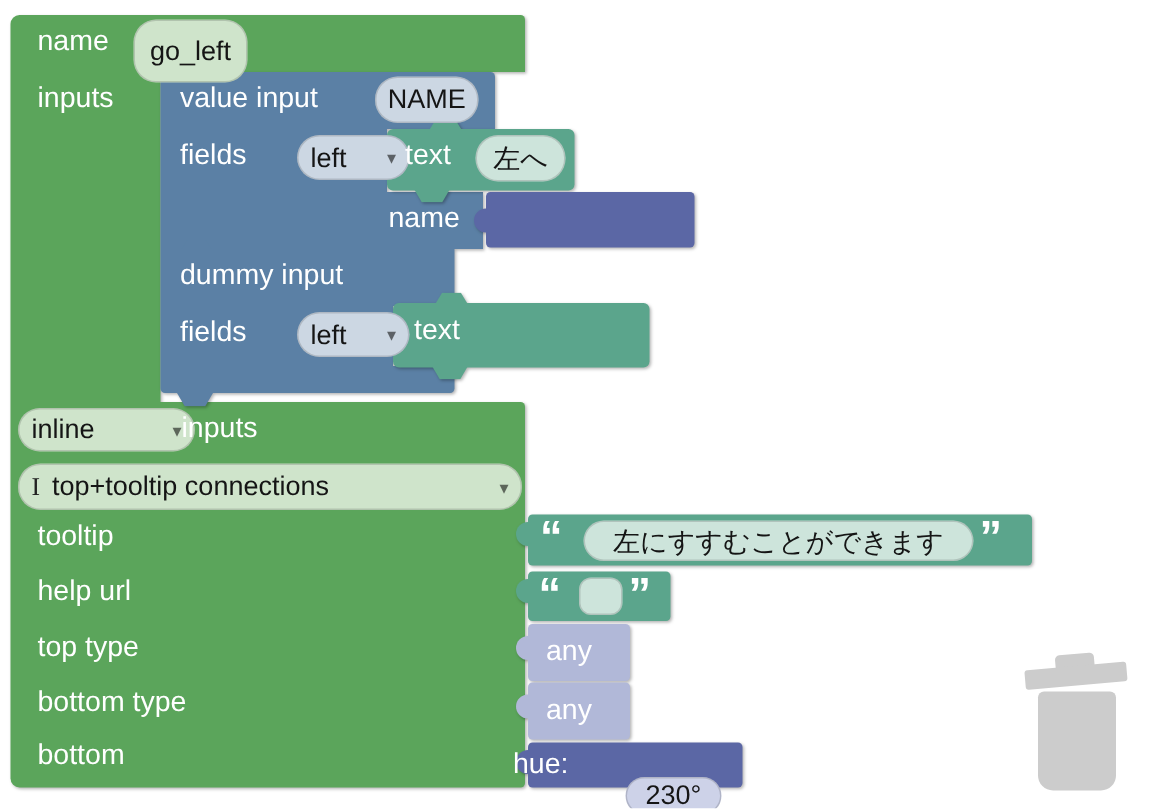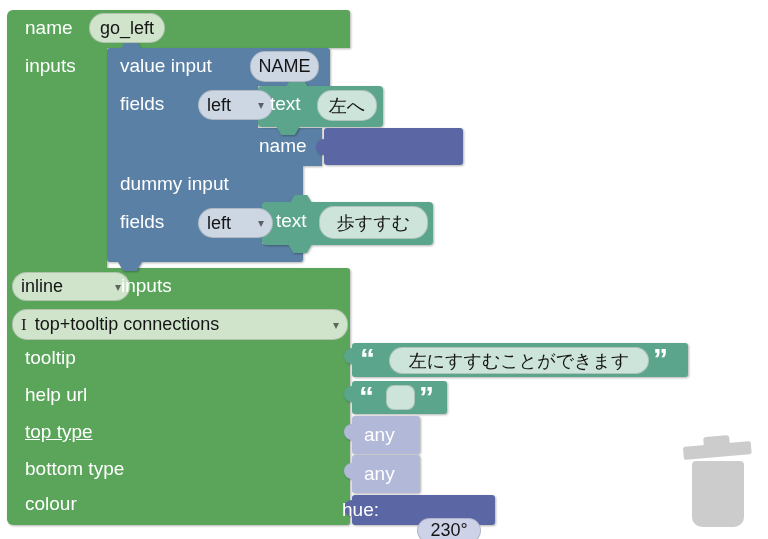--- a/index.html
+++ b/index.html
@@ -98,21 +98,21 @@
     <div class="rect lavender" style="left:352px;top:455px;width:68px;height:38px;border-radius:3px;"></div>
   </div>
   <div class="grp">
     <div class="knob purple" style="left:344px;top:500px;"></div>
     <div class="rect purple" style="left:352px;top:495px;width:143px;height:30px;border-radius:3px;"></div>
   </div>
 
   <div class="overlay">
 
     <div class="lbl" style="left:25px;top:16px;">name</div>
-    <div class="pill fg" style="left:89px;top:13px;width:76px;height:30px;">go_left</div>
+    <div class="pill fg" style="left:89px;top:13px;width:76px;height:42px;">go_left</div>
 
     <div class="lbl" style="left:25px;top:54px;">inputs</div>
 
     <div class="lbl" style="left:120px;top:54px;">value input</div>
     <div class="pill fb" style="left:250px;top:51px;width:69px;height:31px;">NAME</div>
     <div class="lbl" style="left:120px;top:92px;">fields</div>
     <div class="pill dd fb" style="left:198px;top:90px;width:57px;height:30px;">
       <span class="txt">left</span>
       <span class="arrow">▾</span>
     </div>
@@ -123,39 +123,38 @@
 
 
     <div class="lbl" style="left:120px;top:172px;">dummy input</div>
     <div class="lbl" style="left:120px;top:210px;">fields</div>
     <div class="pill dd fb" style="left:198px;top:208px;width:57px;height:30px;">
       <span class="txt">left</span>
       <span class="arrow">▾</span>
     </div>
 
     <div class="lbl" style="left:276px;top:209px;">text</div>
-    <div class="pill ft" style="left:319px;top:206px;width:109px;height:33px;">歩すすむ</div>
 
     <div class="pill dd fg" style="left:12px;top:272px;width:100px;height:29px;">
       <span class="txt">inline</span>
       <span class="arrow">▾</span>
     </div>
     <div class="lbl" style="left:121px;top:274px;">inputs</div>
 
     <div class="pill dd fg" style="left:12px;top:309px;width:318px;height:31px;">
       <span class="conn-icon">I</span>
       <span class="txt">top+tooltip connections</span>
       <span class="arrow">▾</span>
     </div>
 
     <div class="lbl" style="left:25px;top:346px;">tooltip</div>
     <div class="lbl" style="left:25px;top:383px;">help url</div>
-    <div class="lbl" style="left:25px;top:420px;text-decoration:underline;">top type</div>
+    <div class="lbl" style="left:25px;top:420px;">top type</div>
     <div class="lbl" style="left:25px;top:457px;">bottom type</div>
-    <div class="lbl" style="left:25px;top:492px;">colour</div>
+    <div class="lbl" style="left:25px;top:492px;">bottom</div>
 
     <div class="quote" style="left:360px;top:341px;">“</div>
     <div class="pill ft" style="left:389px;top:347px;width:260px;height:27px;">左にすすむことができます</div>
     <div class="quote" style="left:653px;top:341px;">”</div>
 
     <div class="quote" style="left:359px;top:379px;">“</div>
     <div class="pill ft" style="left:386px;top:385px;width:29px;height:25px;border-radius:8px;"></div>
     <div class="quote" style="left:419px;top:379px;">”</div>
 
     <div class="lbl" style="left:364px;top:423px;">any</div>

